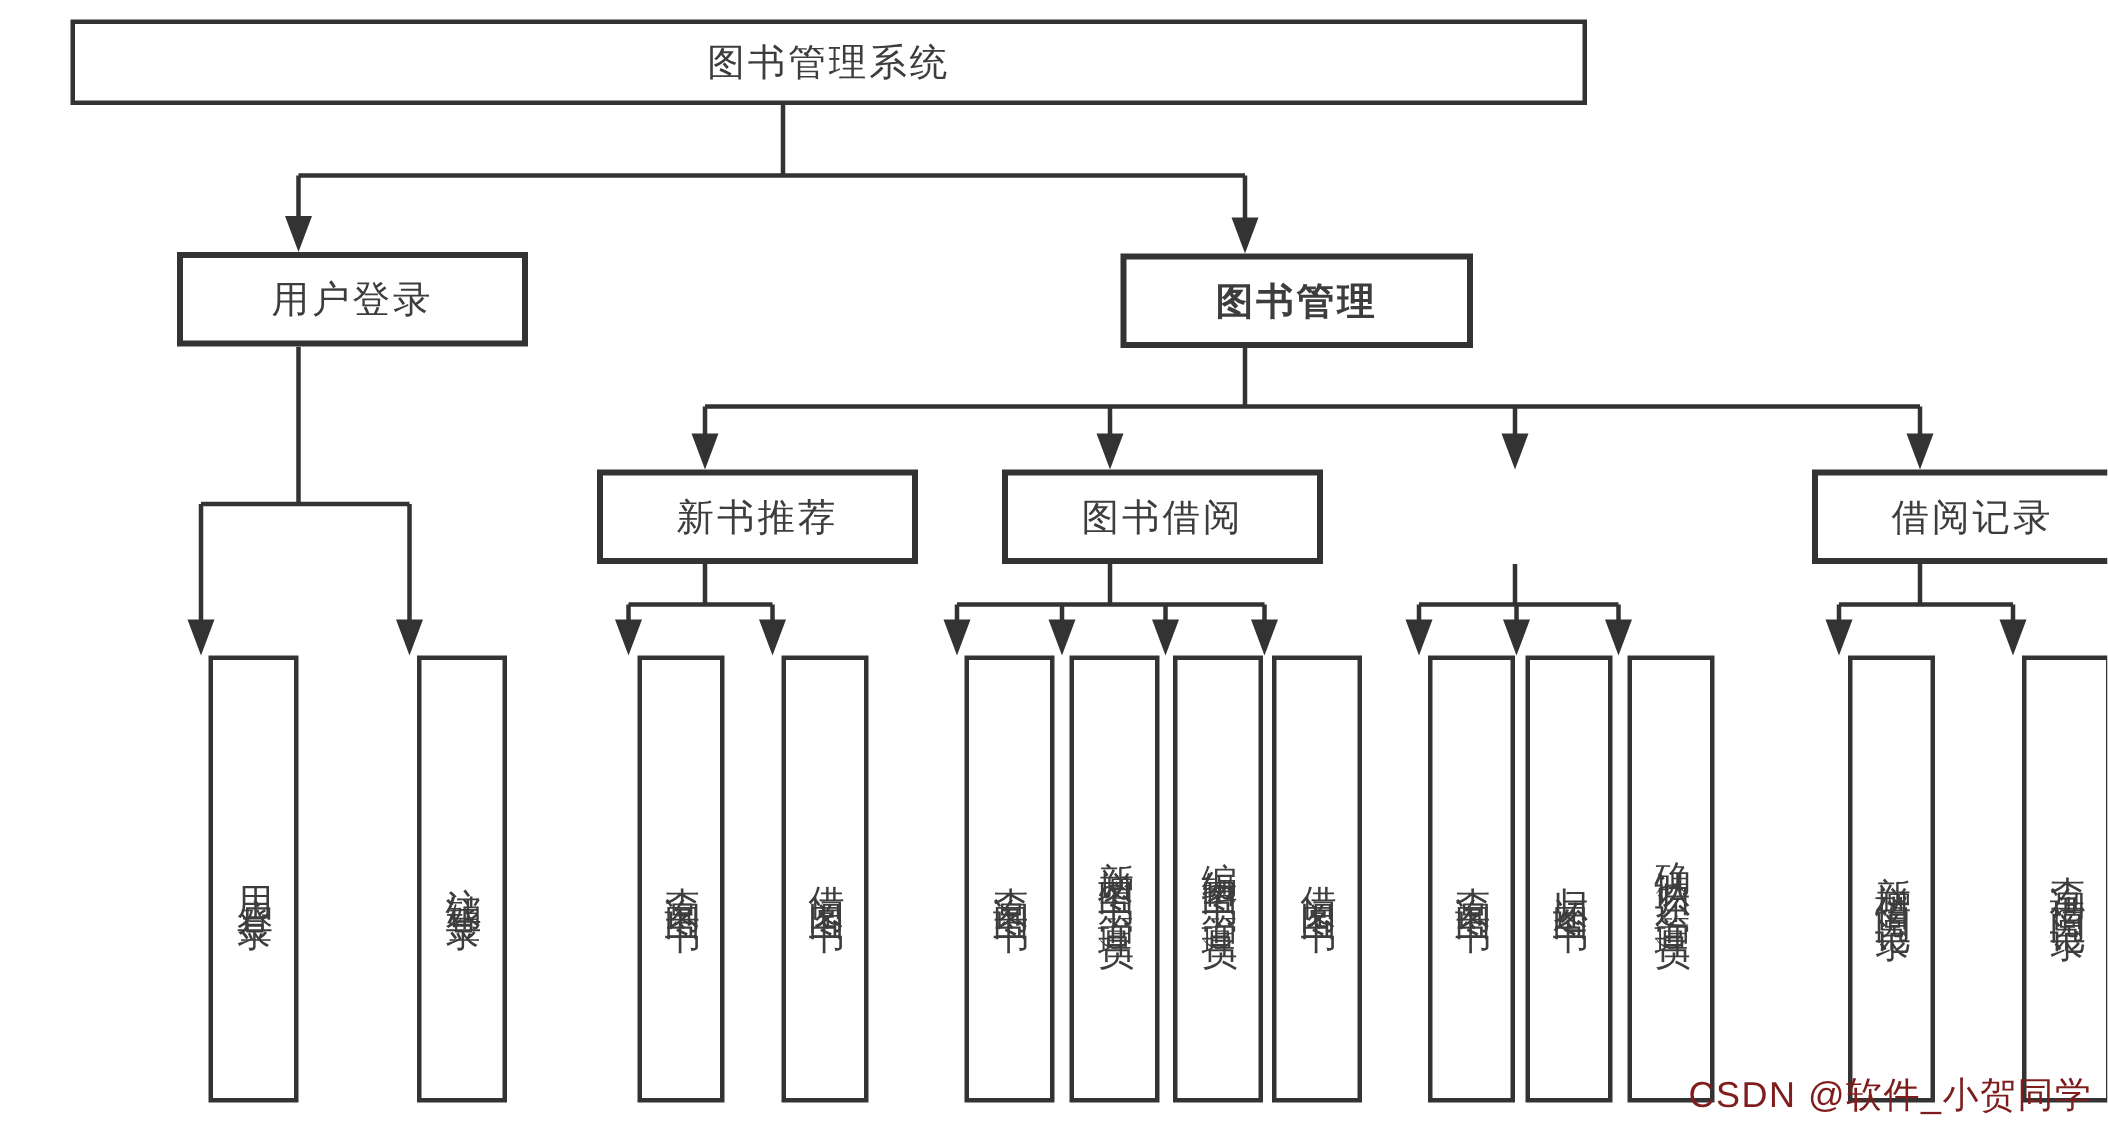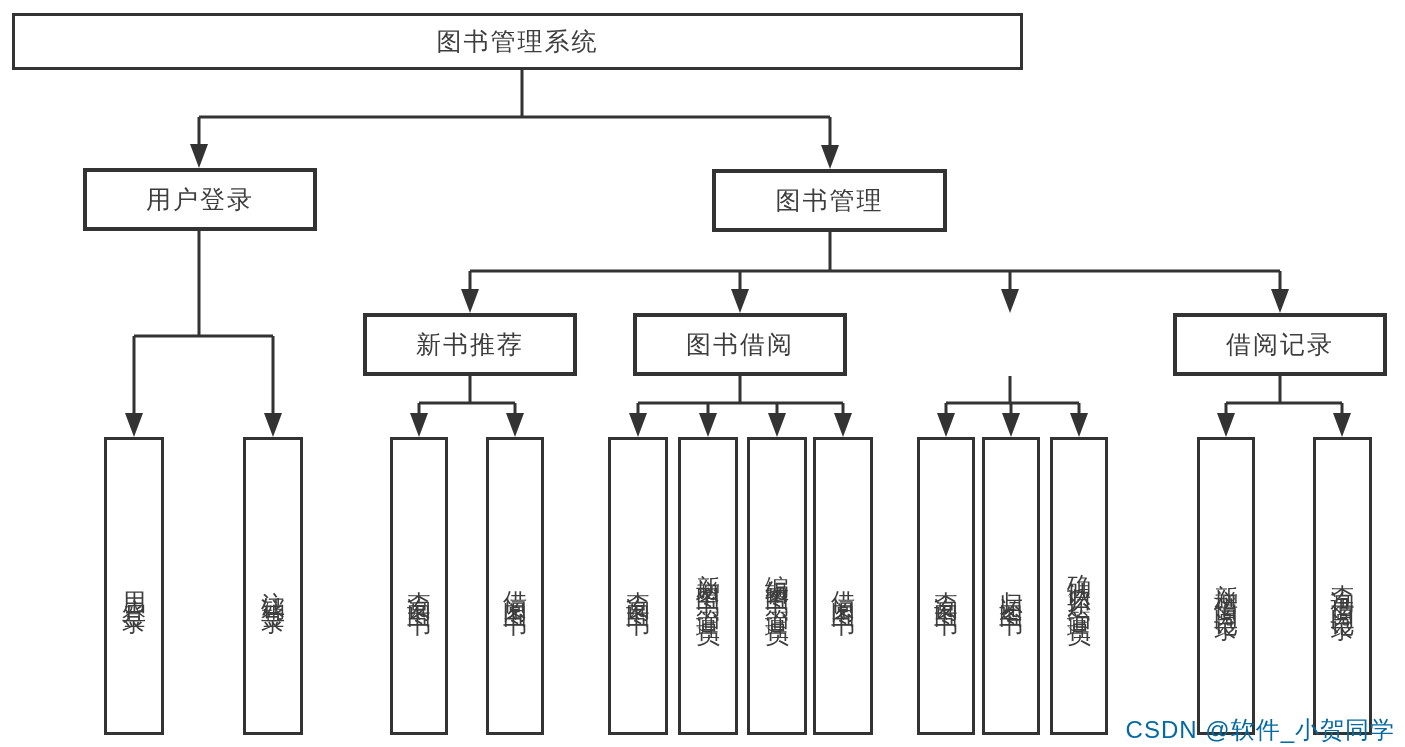--- a/index.html
+++ b/index.html
@@ -26,20 +26,21 @@
   .node {
     position: absolute;
     box-sizing: border-box;
     background: #ffffff;
     border: 3px solid #333333;
     color: #3d3d3d;
     display: flex;
     align-items: center;
     justify-content: center;
     text-align: center;
+    margin-left: 35px;
   }
   .node.hbox {
     font-size: 25px;
     letter-spacing: 2px;
     border-width: 4px;
   }
   .node.root {
     left: 12px; top: 13px; width: 1011px; height: 57px;
     font-size: 25px;
     letter-spacing: 2px;
@@ -53,21 +54,21 @@
   .leaf .vtext {
     writing-mode: vertical-rl;
     text-orientation: mixed;
     font-size: 24px;
     letter-spacing: 7px;
     white-space: nowrap;
     color: #3d3d3d;
   }
   
   .n-user-login   { left: 83px;  top: 168px; width: 234px; height: 63px; }
-  .n-book-mgmt    { left: 712px; top: 169px; width: 235px; height: 63px; }
+  .n-book-mgmt    { left: 712px; top: 169px; width: 235px; height: 63px; font-weight: bold; }
   
   .n-new-book     { left: 363px;  top: 313px; width: 214px; height: 63px; }
   .n-book-borrow  { left: 633px;  top: 313px; width: 214px; height: 63px; }
   .n-cur-borrow   { left: 903px;  top: 313px; width: 214px; height: 63px; }
   .n-borrow-rec   { left: 1173px; top: 313px; width: 214px; height: 63px; }
   
   .lf-0  { left: 104px;  width: 60px; }
   .lf-1  { left: 243px;  width: 60px; }
   .lf-2  { left: 390px;  width: 58px; }
   .lf-3  { left: 486px;  width: 58px; }
@@ -78,21 +79,21 @@
   .lf-8  { left: 917px;  width: 58px; }
   .lf-9  { left: 982px;  width: 58px; }
   .lf-10 { left: 1050px; width: 58px; }
   .lf-11 { left: 1197px; width: 58px; }
   .lf-12 { left: 1313px; width: 59px; }
   .watermark {
     position: absolute;
     top: 714px;
     right: 10px;
     font-size: 24px;
-    color: #0369a1;
+    color: #7f1d1d;
     letter-spacing: 1px;
     z-index: 10;
     pointer-events: none;
   }
 </style>
 </head>
 <body>
 
 <div class="canvas">
 

